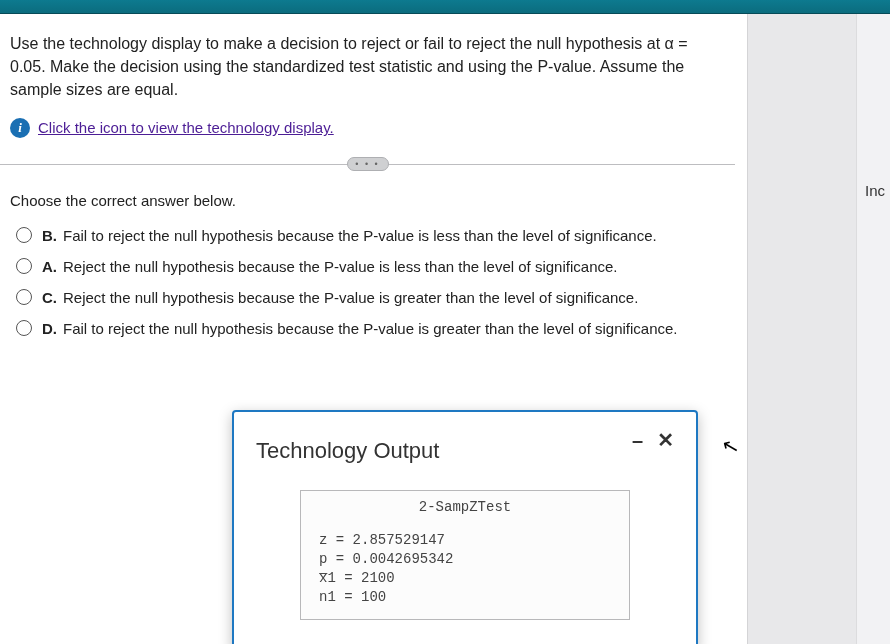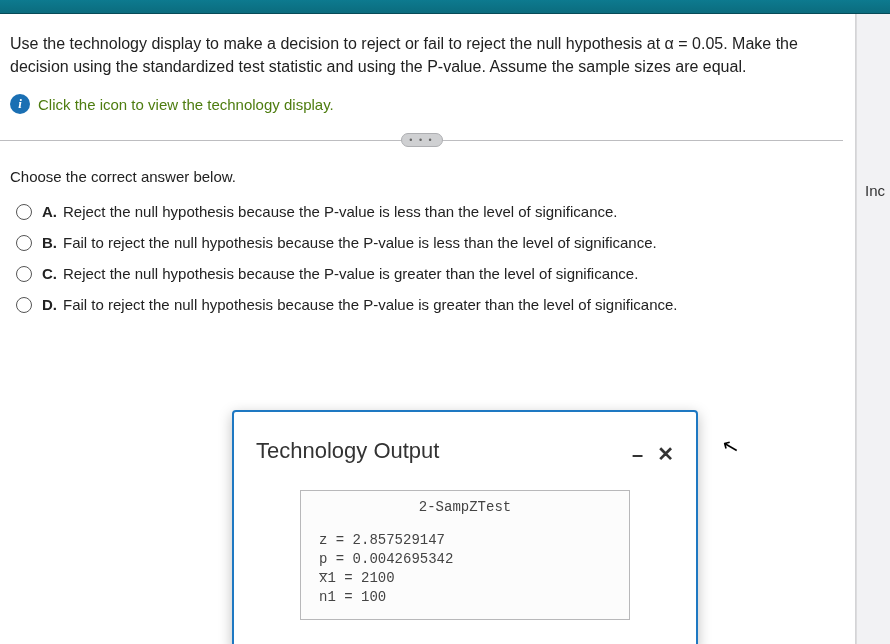--- a/index.html
+++ b/index.html
@@ -12,21 +12,21 @@
       position: relative;
       color: #222;
     }
     .topbar {
       height: 14px;
       background: linear-gradient(#0d7a8f, #0b6c7e);
       border-bottom: 1px solid #064a57;
     }
     .main {
       background: #fff;
-      width: 856px;
+      width: 748px;
       min-height: 630px;
       border-right: 1px solid #d4d4d6;
       padding: 18px 22px 0 10px;
       position: relative;
     }
     .right-sliver {
       position: absolute;
       top: 14px;
       left: 856px;
       width: 46px;
@@ -57,21 +57,21 @@
       width: 20px; height: 20px;
       border-radius: 50%;
       background: #1a6fb3;
       color: #fff;
       display: flex; align-items: center; justify-content: center;
       font-family: Georgia, serif;
       font-style: italic;
       font-weight: bold;
       font-size: 13px;
     }
-    .info-text { font-size: 15px; color: #4d7c0f; }
+    .info-text { font-size: 15px; color: #4c1d95; text-decoration: underline; }
     .divider-wrap {
       position: relative;
       height: 16px;
       margin: 0 -10px 20px -10px;
     }
     .divider-line {
       border-top: 1px solid #bdbdc0;
       position: absolute; top: 8px; left: 0; right: 0;
     }
     .divider-pill {
@@ -107,21 +107,21 @@
       top: 396px;
       width: 466px;
       height: 240px;
       background: #fff;
       border: 2px solid #1e78c2;
       border-radius: 4px;
       box-shadow: 0 4px 14px rgba(0,0,0,0.25);
       padding: 18px 22px 0 22px;
     }
     .popup-header {
-      display: flex; justify-content: space-between; align-items: flex-end;
+      display: flex; justify-content: space-between; align-items: flex-start;
     }
     .popup-title { font-size: 22px; color: #333; margin-top: 8px;}
     .popup-ctrls { display: flex; gap: 14px; font-size: 20px; font-weight: bold; color: #333; }
     .popup-ctrls span { cursor: pointer; line-height: 1; }
     .tech-box {
       margin: 26px auto 0 auto;
       width: 330px;
       border: 1px solid #b8b8ba;
       background: #fcfcfc;
       padding: 8px 18px 12px 18px;
@@ -158,27 +158,27 @@
       <span>• • •</span>
     </div>
   </div>
 
   <p class="question-lead">Choose the correct answer below.</p>
 
   <div class="options">
     <label class="option">
       <span class="radio"></span>
       <span class="opt-label">
+        <span class="letter">B.</span><span>Fail to reject the null hypothesis because the P-value is less than the level of significance.</span>
+      </span>
+    </label>
+    <label class="option">
+      <span class="radio"></span>
+      <span class="opt-label">
         <span class="letter">A.</span><span>Reject the null hypothesis because the P-value is less than the level of significance.</span>
-      </span>
-    </label>
-    <label class="option">
-      <span class="radio"></span>
-      <span class="opt-label">
-        <span class="letter">B.</span><span>Fail to reject the null hypothesis because the P-value is less than the level of significance.</span>
       </span>
     </label>
     <label class="option">
       <span class="radio"></span>
       <span class="opt-label">
         <span class="letter">C.</span><span>Reject the null hypothesis because the P-value is greater than the level of significance.</span>
       </span>
     </label>
     <label class="option">
       <span class="radio"></span>

